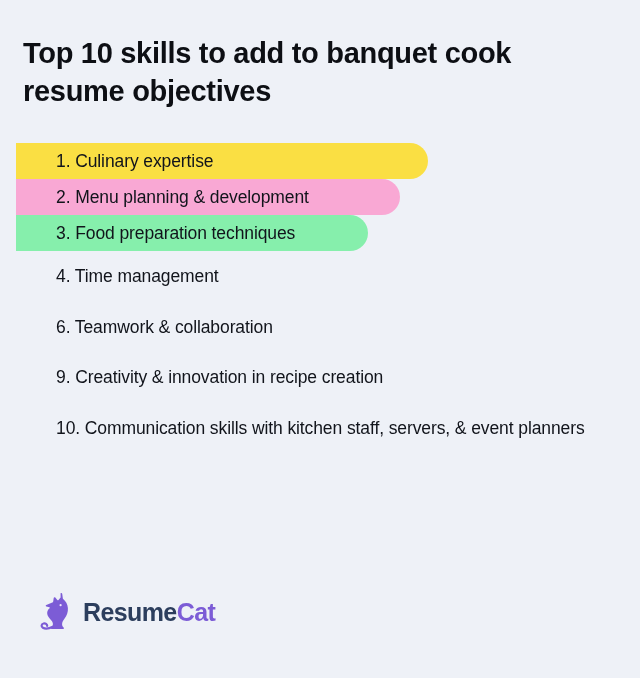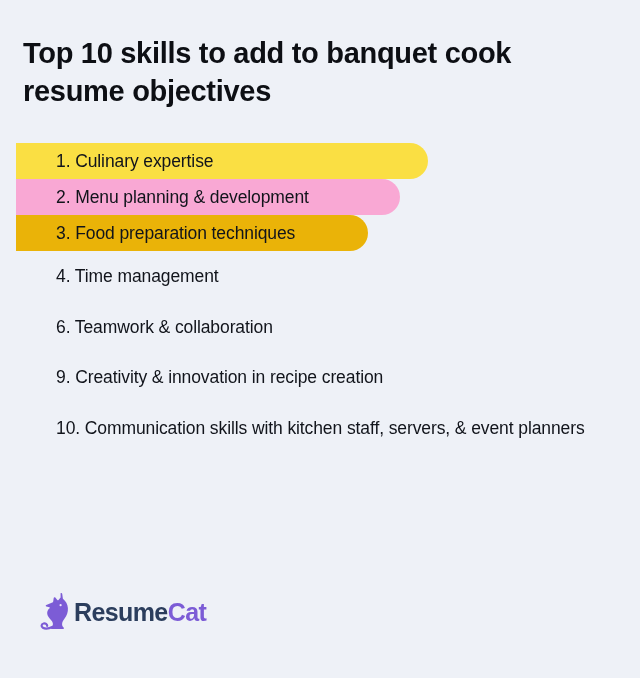--- a/index.html
+++ b/index.html
@@ -68,37 +68,38 @@
     border-top-right-radius: 22px;
     border-bottom-right-radius: 22px;
     height: 36px;
     display: flex;
     align-items: center;
     margin: 0;
     width: auto;
   }
   .skill-item.hl-1 { background: #fadf43; width: 412px; }
   .skill-item.hl-2 { background: #f9a8d4; width: 384px; }
-  .skill-item.hl-3 { background: #eab308; width: 352px; }
+  .skill-item.hl-3 { background: #86efac; width: 352px; }
 
   
   .skill-item.plain {
     padding-top: 13px;
     padding-bottom: 13px;
     max-width: 620px;
   }
   .skill-item.plain:first-of-type { padding-top: 15px; }
 
   
   .logo {
     position: absolute;
     left: 40px;
     top: 591px;
     display: flex;
     align-items: center;
+    gap: 9px;
   }
   .logo-mark {
     width: 34px;
     height: 42px;
     display: block;
   }
   .logo-text {
     font-size: 25px;
     font-weight: 700;
     letter-spacing: -0.6px;

